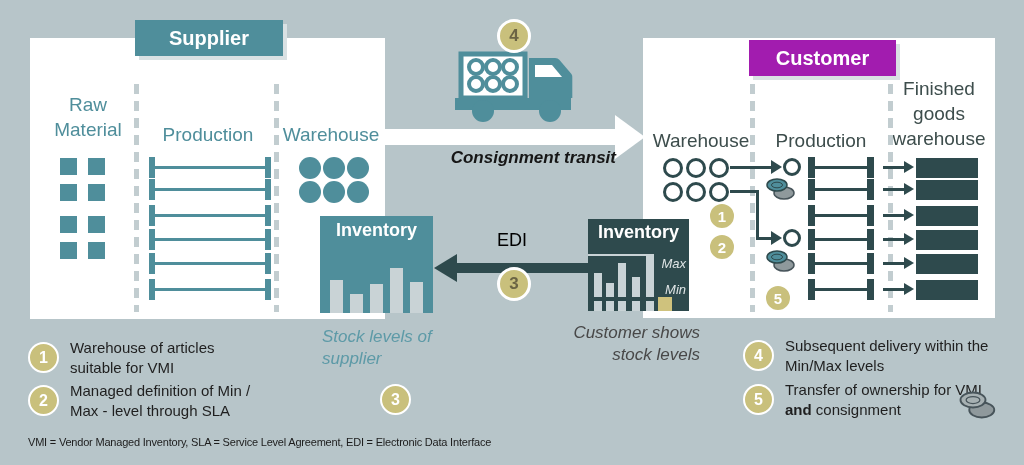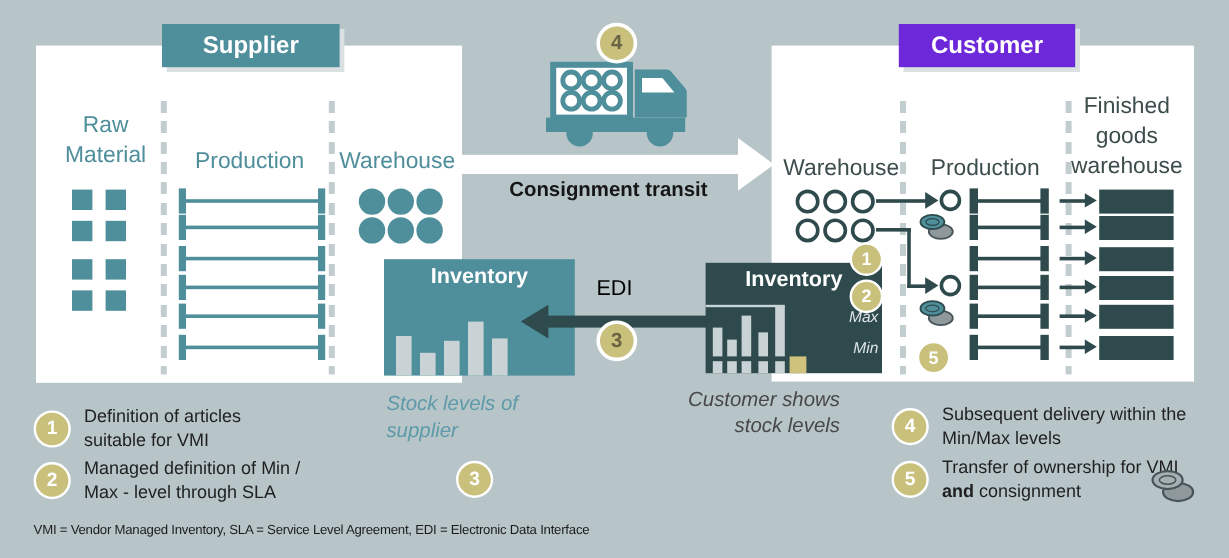--- a/index.html
+++ b/index.html
@@ -9,21 +9,21 @@
     background:#b7c5c9;overflow:hidden;
   }
   .canvas{position:relative;width:1024px;height:465px;background:#b7c5c9;}
 
   
   .whitebox{position:absolute;background:#ffffff;z-index:1;}
   .hdr{position:absolute;z-index:4;color:#fff;font-weight:bold;font-size:20px;
        display:flex;align-items:center;justify-content:center;
        box-shadow:4px 4px 0 #d9e1e3;}
   .hdr-teal{background:#4f8e9b;}
-  .hdr-dark{background:#6d28d9;}
+  .hdr-dark{background:#a21caf;margin-top:20px;}
 
   .collabel{position:absolute;z-index:2;text-align:center;font-size:19px;line-height:1.32;}
   .collabel.teal{color:#4f8e9b;}
   .collabel.dark{color:#3d4d4c;}
 
   .divider{position:absolute;width:5px;z-index:2;
     background:repeating-linear-gradient(to bottom,#c2cdd0 0 10px,transparent 10px 17px);}
 
   
   .sq{position:absolute;width:17px;height:17px;background:#4f8e9b;z-index:2;}
@@ -51,32 +51,32 @@
   .badge{position:absolute;border-radius:50%;background:#c9c07c;z-index:5;
     display:flex;align-items:center;justify-content:center;font-weight:bold;}
   .badge-lg{width:28px;height:28px;border:3px solid #fff;color:#6b6444;font-size:17px;}
   .badge-sm{width:24px;height:24px;border:2px solid #fff;color:#fff;font-size:15px;}
   .badge-an{width:27px;height:27px;border:2px solid #fff;color:#fff;font-size:16px;flex:0 0 auto;}
 
   
   .warrow-shaft{position:absolute;left:385px;top:129px;width:230px;height:16px;background:#fff;z-index:2;}
   .warrow-head{position:absolute;left:615px;top:115px;width:0;height:0;z-index:2;
     border-left:30px solid #fff;border-top:22px solid transparent;border-bottom:22px solid transparent;}
-  .transit-label{position:absolute;left:398px;top:148px;width:218px;text-align:center;
-    font-weight:bold;font-size:17px;color:#161616;z-index:3;}
+  .transit-label{position:absolute;left:398px;top:148px;width:218px;text-align:right;
+    font-weight:bold;font-size:17px;color:#161616;z-index:3;font-style:italic;}
 
   
   .edi-shaft{position:absolute;left:456px;top:263px;width:133px;height:10px;background:#2e4a4d;z-index:3;}
   .edi-head{position:absolute;left:434px;top:254px;width:0;height:0;z-index:3;
     border-right:23px solid #2e4a4d;border-top:14px solid transparent;border-bottom:14px solid transparent;}
   .edi-label{position:absolute;left:480px;top:230px;width:64px;text-align:center;
     font-weight:normal;font-size:18px;color:#000000;z-index:3;}
 
   
-  .inv{position:absolute;z-index:3;padding-left:46px;}
+  .inv{position:absolute;z-index:3;}
   .inv-title{position:absolute;left:0;right:0;text-align:center;color:#fff;font-weight:bold;font-size:18px;}
   .inv-s{left:320px;top:216px;width:113px;height:97px;background:#4f8e9b;}
   .inv-c{left:588px;top:219px;width:101px;height:92px;background:#2e4a4d;}
   .bar{position:absolute;background:#c9d3d6;}
   .bar.gold{background:#cfc27d;}
   .mm-label{position:absolute;right:3px;color:#dfe5e6;font-style:italic;font-size:13px;}
 
   .caption{position:absolute;font-style:italic;font-size:17px;line-height:1.3;z-index:2;}
   .caption.teal{color:#5d9aa7;}
   .caption.gray{color:#484848;}
@@ -290,21 +290,21 @@
   <div class="caption gray" style="left:552px;top:322px;width:148px;text-align:right;">
     <div>Customer shows</div>
     <div>stock levels</div>
   </div>
 
   <div class="anno" style="left:28px;top:338px;">
     <div class="badge badge-an" style="position:static;">
         <span>1</span>
       </div>
     <div class="anno-text" style="width:180px;">
-      <div>Definition of articles</div>
+      <div>Warehouse of articles</div>
       <div>suitable for VMI</div>
     </div>
   </div>
   <div class="anno" style="left:28px;top:381px;">
     <div class="badge badge-an" style="position:static;">
         <span>2</span>
       </div>
     <div class="anno-text" style="width:210px;">
       <div>Managed definition of Min /</div>
       <div>Max - level through SLA</div>

